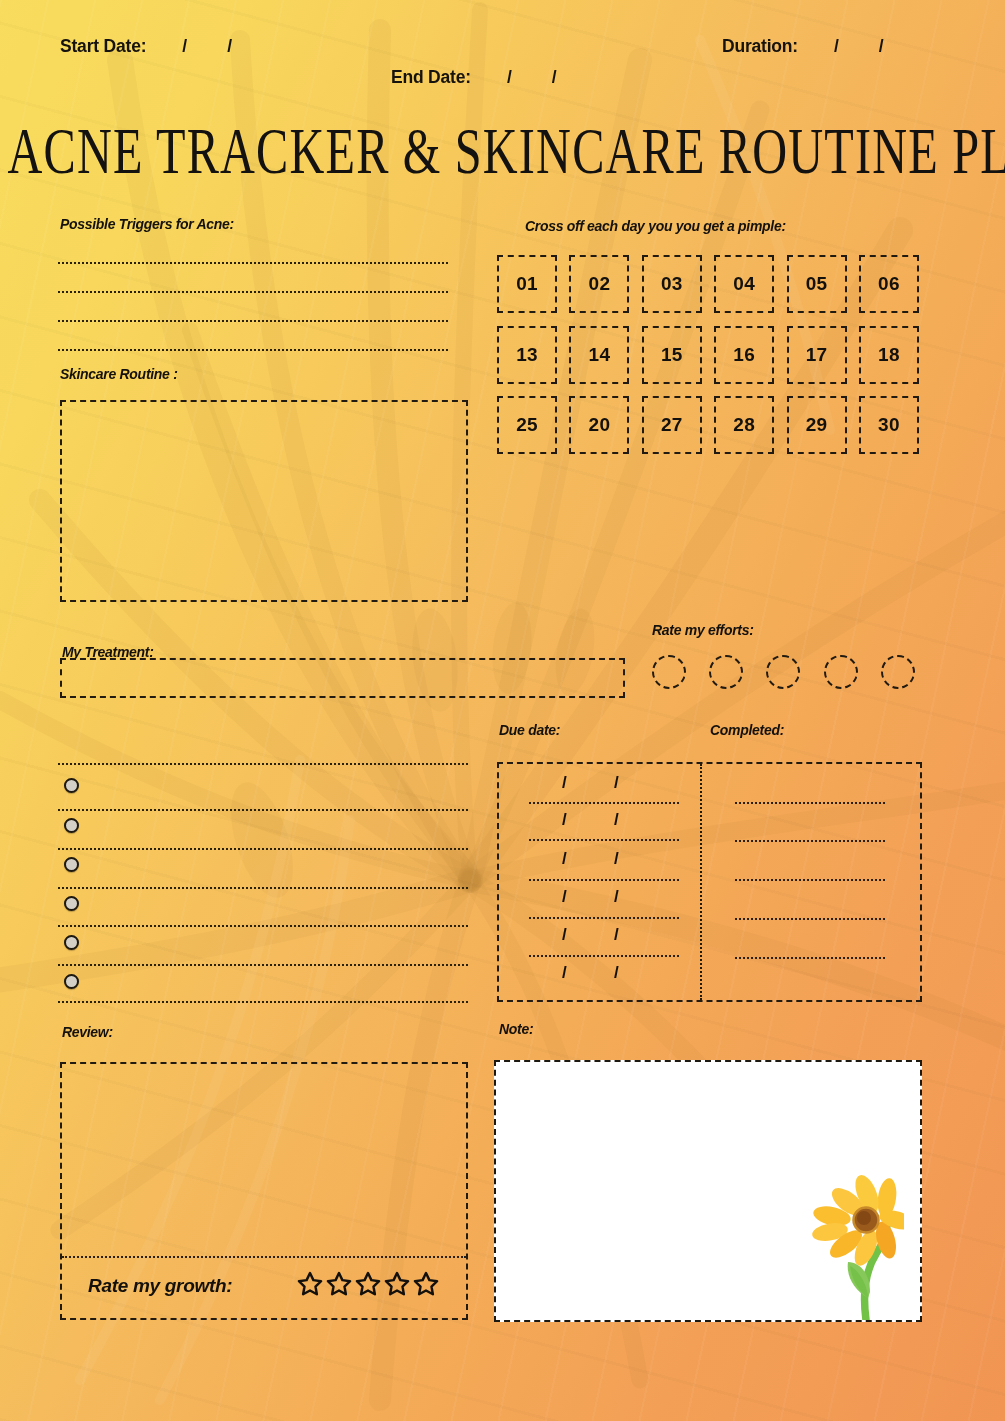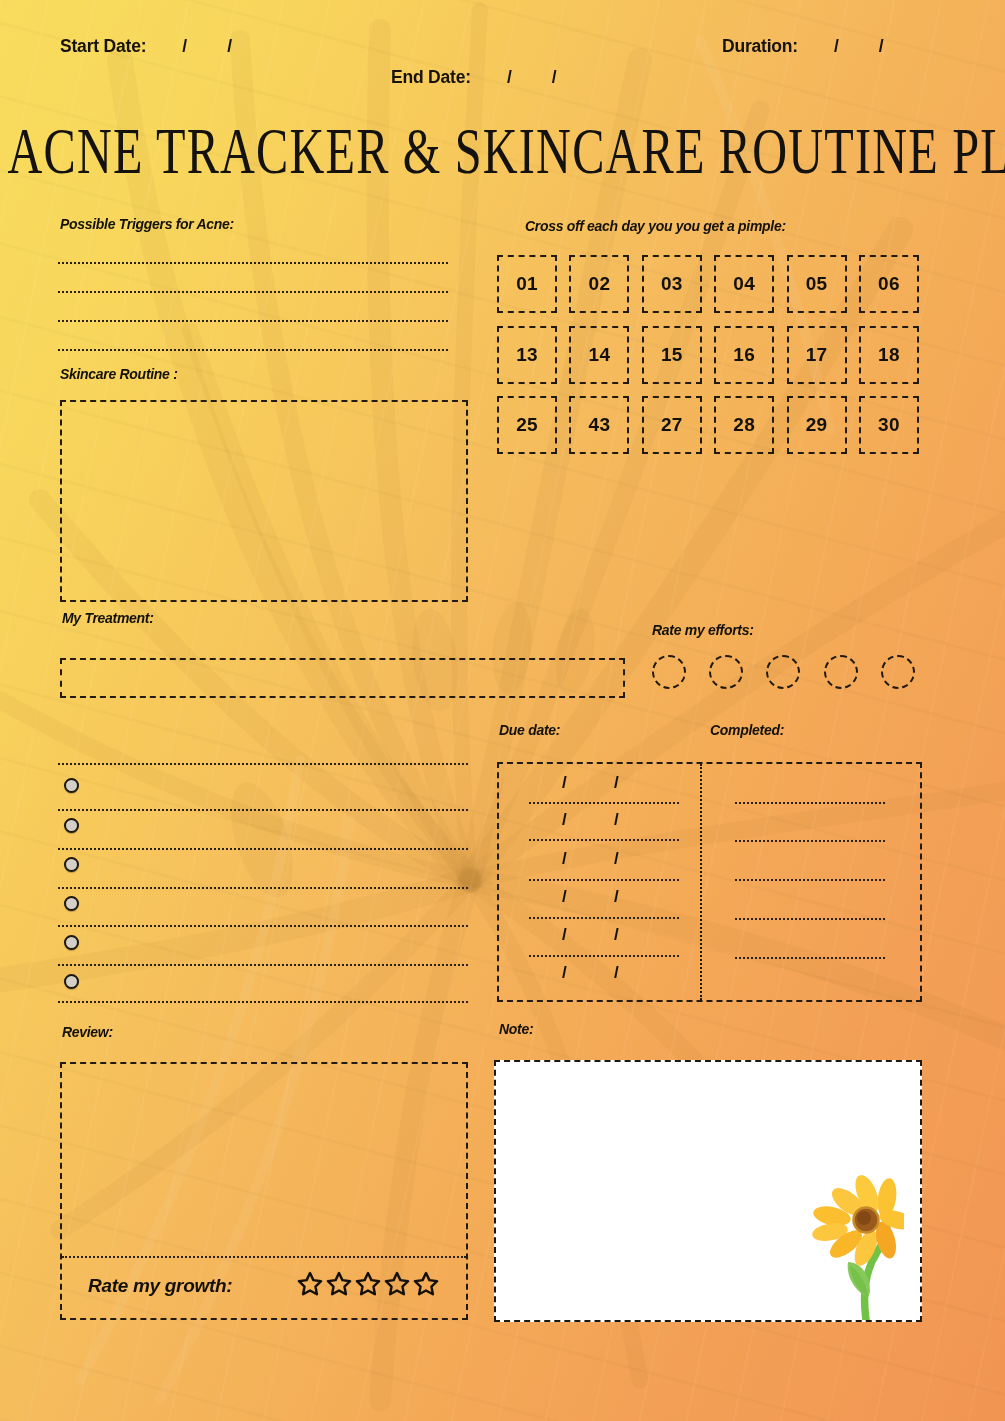--- a/index.html
+++ b/index.html
@@ -184,29 +184,29 @@
     <div class="cal-row">
       <div class="cal-cell">13</div>
       <div class="cal-cell">14</div>
       <div class="cal-cell">15</div>
       <div class="cal-cell">16</div>
       <div class="cal-cell">17</div>
       <div class="cal-cell">18</div>
     </div>
     <div class="cal-row">
       <div class="cal-cell">25</div>
-      <div class="cal-cell">43</div>
+      <div class="cal-cell">20</div>
       <div class="cal-cell">27</div>
       <div class="cal-cell">28</div>
       <div class="cal-cell">29</div>
       <div class="cal-cell">30</div>
     </div>
   </div>
 
-  <div class="sec-label" style="left:62px;top:610px;">My Treatment:</div>
+  <div class="sec-label" style="left:62px;top:644px;">My Treatment:</div>
   <div class="dashbox" style="left:60px;top:658px;width:565px;height:40px;"></div>
 
   <div class="sec-label" style="left:652px;top:622px;">Rate my efforts:</div>
   <div class="eff-circ" style="left:652px;top:655px;"></div>
   <div class="eff-circ" style="left:709px;top:655px;"></div>
   <div class="eff-circ" style="left:766px;top:655px;"></div>
   <div class="eff-circ" style="left:824px;top:655px;"></div>
   <div class="eff-circ" style="left:881px;top:655px;"></div>
 
 

